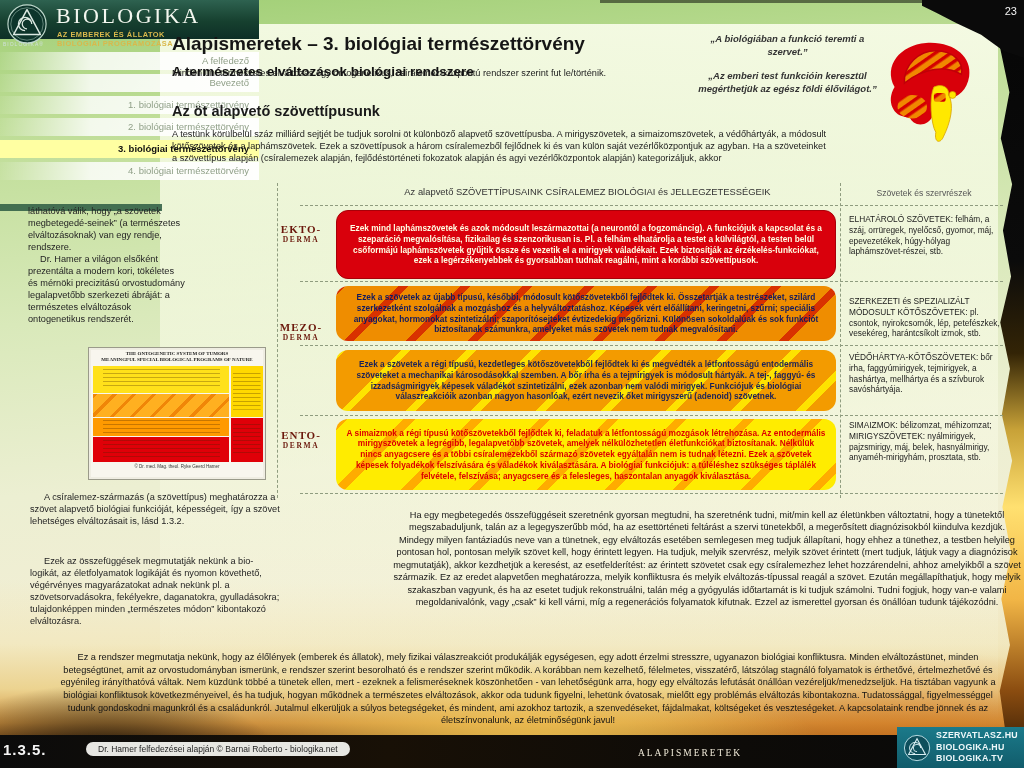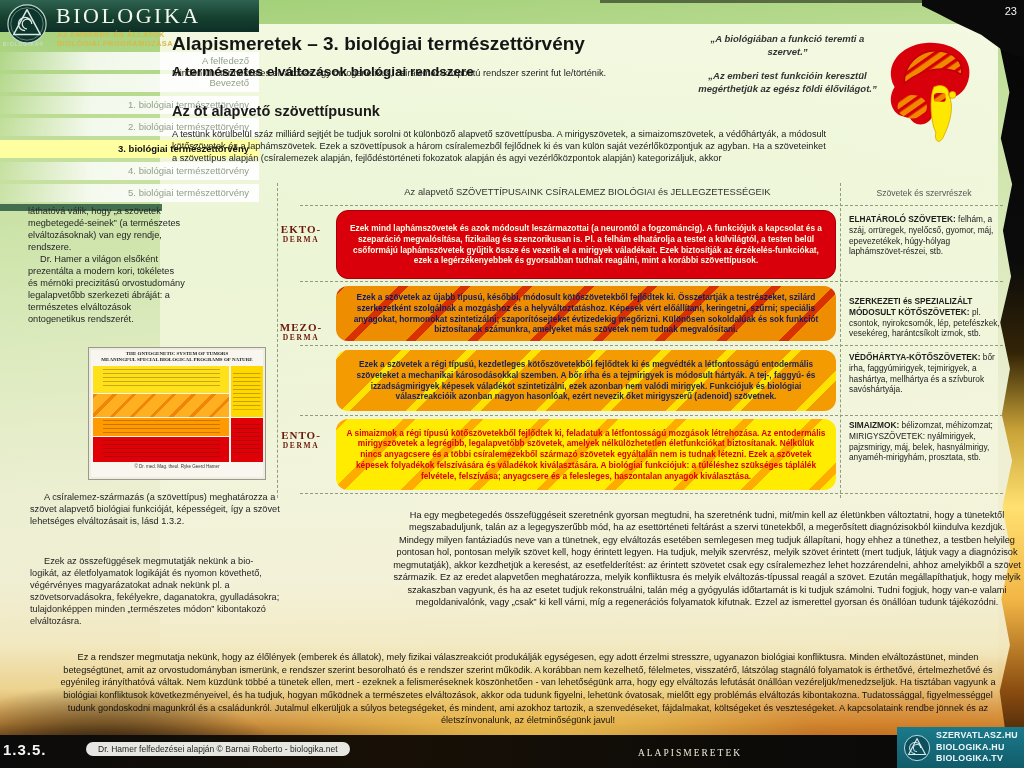--- a/index.html
+++ b/index.html
@@ -18,21 +18,21 @@
     background:linear-gradient(180deg, rgba(250,253,235,0.9) 0%, rgba(250,252,232,0.55) 50%, rgba(250,252,232,0.12) 88%, rgba(250,252,232,0) 100%);}
   .torn-right{position:absolute;right:0;top:0;width:27px;height:768px;
     background:linear-gradient(180deg,#060606 0%,#0b0b0b 34%,#332406 46%,#c8a238 56%,#ffe070 66%,#f2b646 78%,#8a4c10 90%,#221103 100%);
     clip-path:polygon(100% 0,100% 100%,0 100%,34% 96%,10% 90%,48% 84%,16% 78%,52% 72%,20% 66%,56% 60%,18% 54%,48% 48%,12% 42%,52% 36%,22% 30%,56% 24%,14% 18%,46% 12%,10% 6%,42% 2%);}
   .corner-wedge{position:absolute;right:0;top:0;width:102px;height:58px;background:#0a0a0a;
     clip-path:polygon(0 0,100% 0,100% 100%,80% 88%,58% 60%,34% 40%,14% 22%,0 10%);}
   .top-tear{position:absolute;left:600px;top:0;width:424px;height:3px;background:#000;opacity:.5;}
   .page-num{position:absolute;right:7px;top:5px;color:#f2f2f2;font-size:11px;}
 
   
-  .logo-header{position:absolute;left:0;top:0;width:259px;height:32px;
+  .logo-header{position:absolute;left:0;top:0;width:259px;height:39px;
     background:linear-gradient(180deg,#2e6250,#16402f 55%,#0d2f26);}
   .emblem{position:absolute;left:6px;top:3px;width:42px;height:42px;}
   .brand{position:absolute;left:56px;top:3px;font-family:"Liberation Serif",serif;font-size:22px;color:#f3f7ef;letter-spacing:2.5px;}
   .tagline{position:absolute;left:57px;top:30px;font-size:7.4px;font-weight:bold;color:#d9b84c;letter-spacing:0.5px;line-height:1.25;}
   .logo-sub{position:absolute;left:3px;top:41px;font-size:5px;color:#cfe0d8;letter-spacing:1px;}
 
   
   .menu-item{position:absolute;left:0;width:259px;height:18px;box-sizing:border-box;
     background:linear-gradient(90deg, rgba(255,255,255,0.05), rgba(255,255,255,0.82) 35%, rgba(255,255,255,0.95));
     color:#8f9f87;font-size:9.5px;line-height:18px;text-align:right;padding-right:10px;cursor:pointer;}
@@ -66,21 +66,21 @@
     text-align:center;font-weight:bold;box-sizing:border-box;padding:3px 10px;line-height:1.3;font-size:8.3px;border-radius:12px;}
   .box-ekto{top:210px;height:69px;background:#d9000c;color:#fffce2;border:1px solid #a80008;}
   .box-mezo1{top:286px;height:55px;color:#131b5e;
     background:repeating-linear-gradient(135deg, rgba(214,40,0,0.9) 0 7px, rgba(214,40,0,0) 7px 44px), #ef8d00;}
   .box-mezo2{top:350px;height:61px;color:#1a2258;
     background:repeating-linear-gradient(135deg, rgba(255,235,0,0.9) 0 7px, rgba(255,235,0,0) 7px 46px), #f39b00;}
   .box-ento{top:419px;height:71px;color:#dd0000;
     background:repeating-linear-gradient(135deg, rgba(255,150,0,0.75) 0 8px, rgba(255,150,0,0) 8px 48px), #ffec00;}
 
   .org{position:absolute;left:849px;width:152px;font-size:8.3px;color:#1c1c1c;line-height:1.3;}
-  .org-t{font-weight:bold;}
+  .org-t{font-weight:normal;}
   .o1{top:214px;} .o2{top:296px;} .o3{top:352px;} .o4{top:420px;}
 
   
   .lcol{position:absolute;font-size:9.2px;color:#242424;line-height:1.3;}
   .lp1{left:28px;top:206px;width:158px;}
   .lp2{left:28px;top:254px;width:158px;text-indent:12px;}
   .lp3{left:30px;top:492px;width:250px;text-indent:14px;}
   .lp4{left:30px;top:556px;width:252px;text-indent:14px;}
 
   
@@ -143,21 +143,20 @@
     </div>
     <div class="logo-sub">BIOLOGIKA®</div>
   </div>
 
   <div class="menu-item" style="top:52px">A felfedező</div>
   <div class="menu-item" style="top:74px">Bevezető</div>
   <div class="menu-item" style="top:96px">1. biológiai természettörvény</div>
   <div class="menu-item" style="top:118px">2. biológiai természettörvény</div>
   <div class="menu-item active" style="top:140px">3. biológiai természettörvény</div>
   <div class="menu-item" style="top:162px">4. biológiai természettörvény</div>
-  <div class="menu-item" style="top:184px">5. biológiai természettörvény</div>
   <div class="menu-end"></div>
 
   <div class="title">Alapismeretek – 3. biológiai természettörvény</div>
   <div class="subtitle">A természetes elváltozások biológiai rendszere</div>
   <div class="note">Minden ún. természetes elváltozás egy ontogenetikus, csíralemez-központú rendszer szerint fut le/történik.</div>
   <div class="section">Az öt alapvető szövettípusunk</div>
   <div class="intro">A testünk körülbelül száz milliárd sejtjét be tudjuk sorolni öt különböző alapvető szövettípusba. A mirigyszövetek, a simaizomszövetek, a védőhártyák, a módosult kötőszövetek és a laphámszövetek. Ezek a szövettípusok a három csíralemezből fejlődnek ki és van külön saját vezérlőközpontjuk az agyban. Ha a szöveteinket a szövettípus alapján (csíralemezek alapján, fejlődéstörténeti fokozatok alapján és agyi vezérlőközpontok alapján) kategorizáljuk, akkor</div>
 
   <div class="quote q2">„Az emberi test funkcióin keresztül megérthetjük az egész földi élővilágot.”</div>
   <div class="quote q1">„A biológiában a funkció teremti a szervet.”</div>

